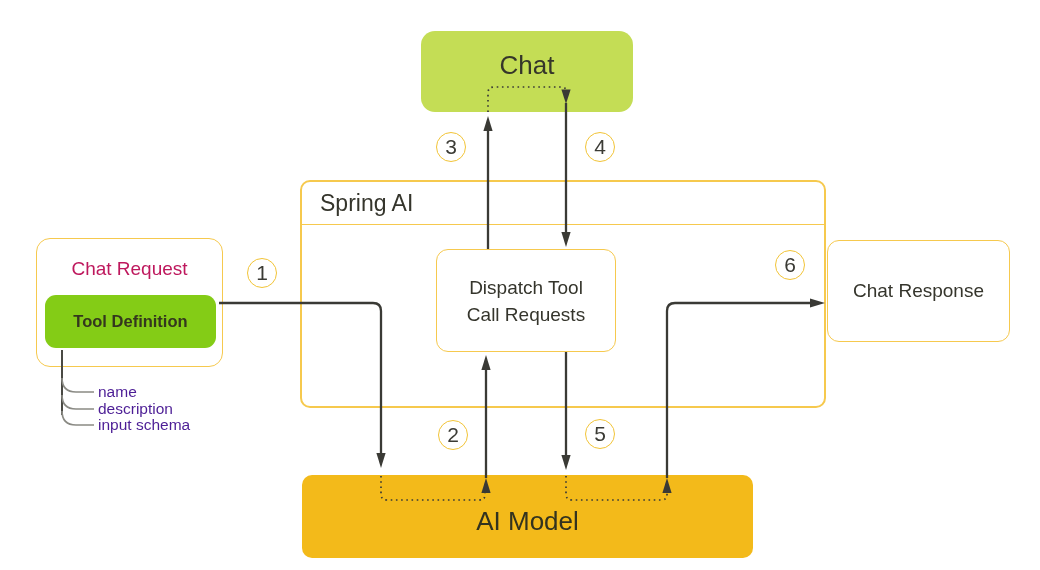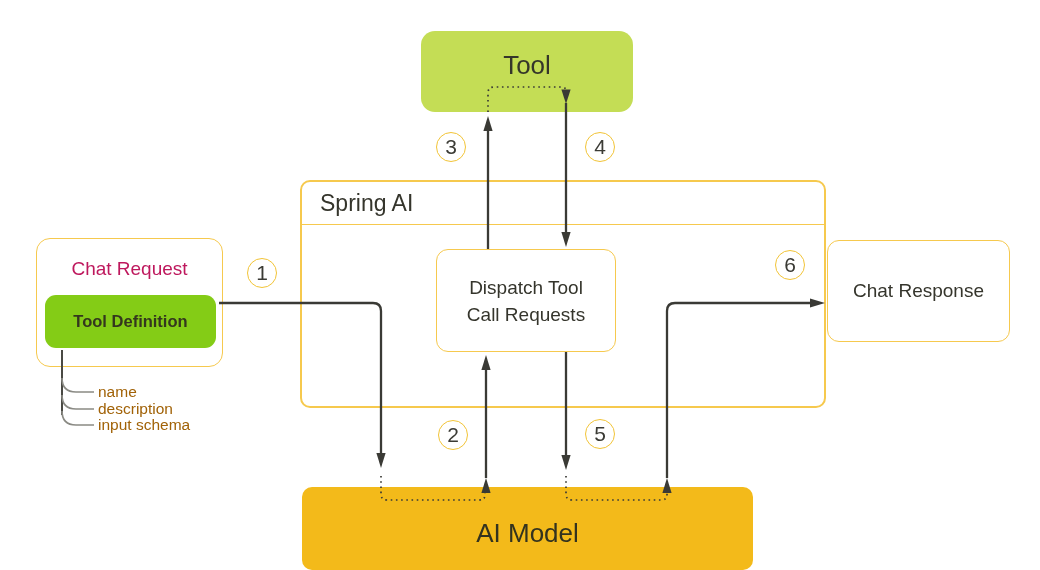--- a/index.html
+++ b/index.html
@@ -56,58 +56,58 @@
     background:#ffffff; border:1.8px solid #f6c94e; border-radius:12px;
     display:flex; align-items:center; justify-content:center;
     font-size:19px; color:#35352c;
   }
 
   
   .ai-model {
     left:302px; top:475px; width:451px; height:83px;
     background:#f3ba1a; border-radius:10px;
     display:flex; align-items:center; justify-content:center;
-    font-size:26px; padding-top:10px; color:#33331f;margin-top:12px;
+    font-size:26px; padding-top:10px; color:#33331f;
   }
 
   
   .step {
     position:absolute; width:30px; height:30px; border-radius:50%;
     background:#ffffff; border:1.7px solid #f2c437;
     display:flex; align-items:center; justify-content:center;
     font-size:21px; color:#3b3b35; z-index:7; box-sizing:border-box;
   }
   .s1 { left:247px; top:258px; }
   .s2 { left:438px; top:420px; }
   .s3 { left:436px; top:132px; }
   .s4 { left:585px; top:132px; }
   .s5 { left:585px; top:419px; }
   .s6 { left:775px; top:250px; }
 
   
   .attr {
-    position:absolute; left:98px; font-size:15.5px; line-height:16px; color:#a16207;
+    position:absolute; left:98px; font-size:15.5px; line-height:16px; color:#4c1d95;
   }
   .a1 { top:384px; } .a2 { top:401px; } .a3 { top:417px; }
 
   
   svg.wires { position:absolute; left:0; top:0; z-index:5; pointer-events:none; }
   .wire { fill:none; stroke:#3a3a35; stroke-width:2.3px; }
   .dotted { fill:none; stroke:#3a3a35; stroke-width:1.7px; stroke-dasharray:1.6 3.6; }
   .head { fill:#3a3a35; stroke:none; }
   .stem { fill:none; stroke:#4a4a44; stroke-width:2px; }
   .branch { fill:none; stroke:#8a8a84; stroke-width:1.7px; }
 </style>
 </head>
 <body>
 
 <div class="canvas">
 
   <div class="box tool">
-    <span>Tool</span>
+    <span>Chat</span>
   </div>
 
   <div class="box spring">
     <div class="spring-header">
       <span>Spring AI</span>
     </div>
   </div>
 
   <div class="box dispatch">
     <div>Dispatch Tool</div>

